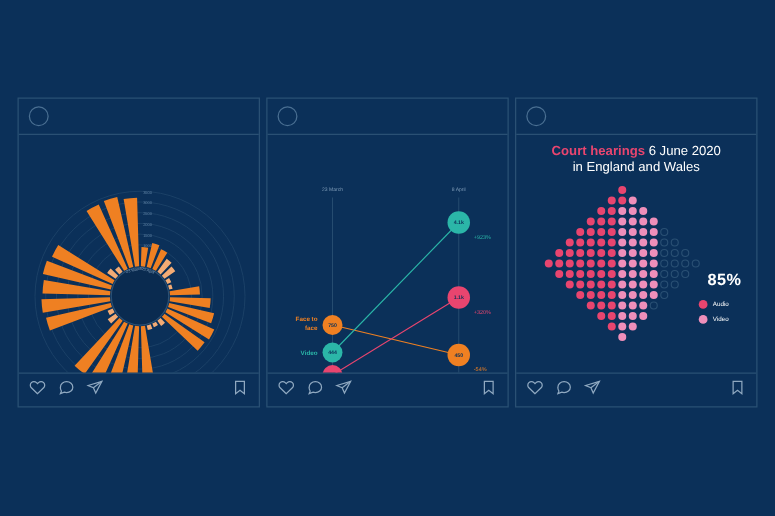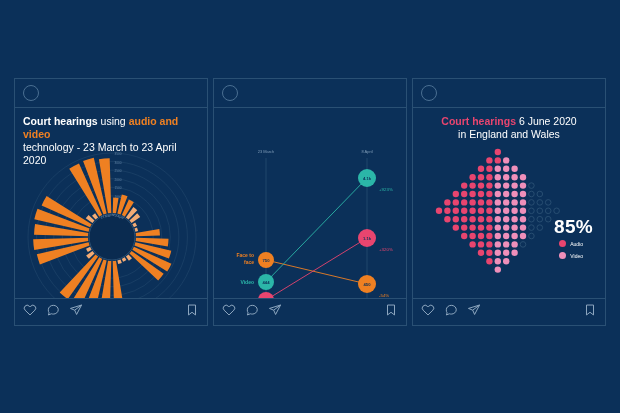--- a/index.html
+++ b/index.html
@@ -97,21 +97,21 @@
     left: 0; right: 0;
     top: 34px;
     bottom: 0;
   }
   .chart-wrap.c2 { top: 24px; }
   .chart-wrap.c3 { top: 30px; }
 
   .pct-big {
     position: absolute;
     color: #ffffff;
-    font-size: 19px;
+    font-size: 13px;
     font-weight: bold;
     letter-spacing: 0.3px;
   }
   .legend-row {
     position: absolute;
     display: flex;
     align-items: center;
     gap: 4px;
   }
   .legend-dot {
@@ -126,24 +126,20 @@
 <body>
 
 <div class="stage">
   <div class="cards">
 
     <div class="card">
       <div class="card-header">
         <div class="avatar"></div>
       </div>
       <div class="card-body">
-        <div class="title title-left">
-          <span class="b">Court hearings</span><span> using </span><span class="orange">audio and video</span><br>
-          <span>technology - 23 March to 23 April 2020</span>
-        </div>
         <div class="chart-wrap">
           <svg viewBox="0 0 194 190" width="194" height="190">
             <g id="radial-grid">
                 <circle cx="97" cy="95" r="41.14285714285714" fill="none" stroke="#2a5074" stroke-width="0.5" opacity="0.85"></circle>
                 <circle cx="97" cy="95" r="49.71428571428571" fill="none" stroke="#2a5074" stroke-width="0.5" opacity="0.85"></circle>
                 <circle cx="97" cy="95" r="58.285714285714285" fill="none" stroke="#2a5074" stroke-width="0.5" opacity="0.85"></circle>
                 <circle cx="97" cy="95" r="66.85714285714286" fill="none" stroke="#2a5074" stroke-width="0.5" opacity="0.85"></circle>
                 <circle cx="97" cy="95" r="75.42857142857142" fill="none" stroke="#2a5074" stroke-width="0.5" opacity="0.85"></circle>
                 <circle cx="97" cy="95" r="84" fill="none" stroke="#2a5074" stroke-width="0.5" opacity="0.85"></circle>
               </g>

